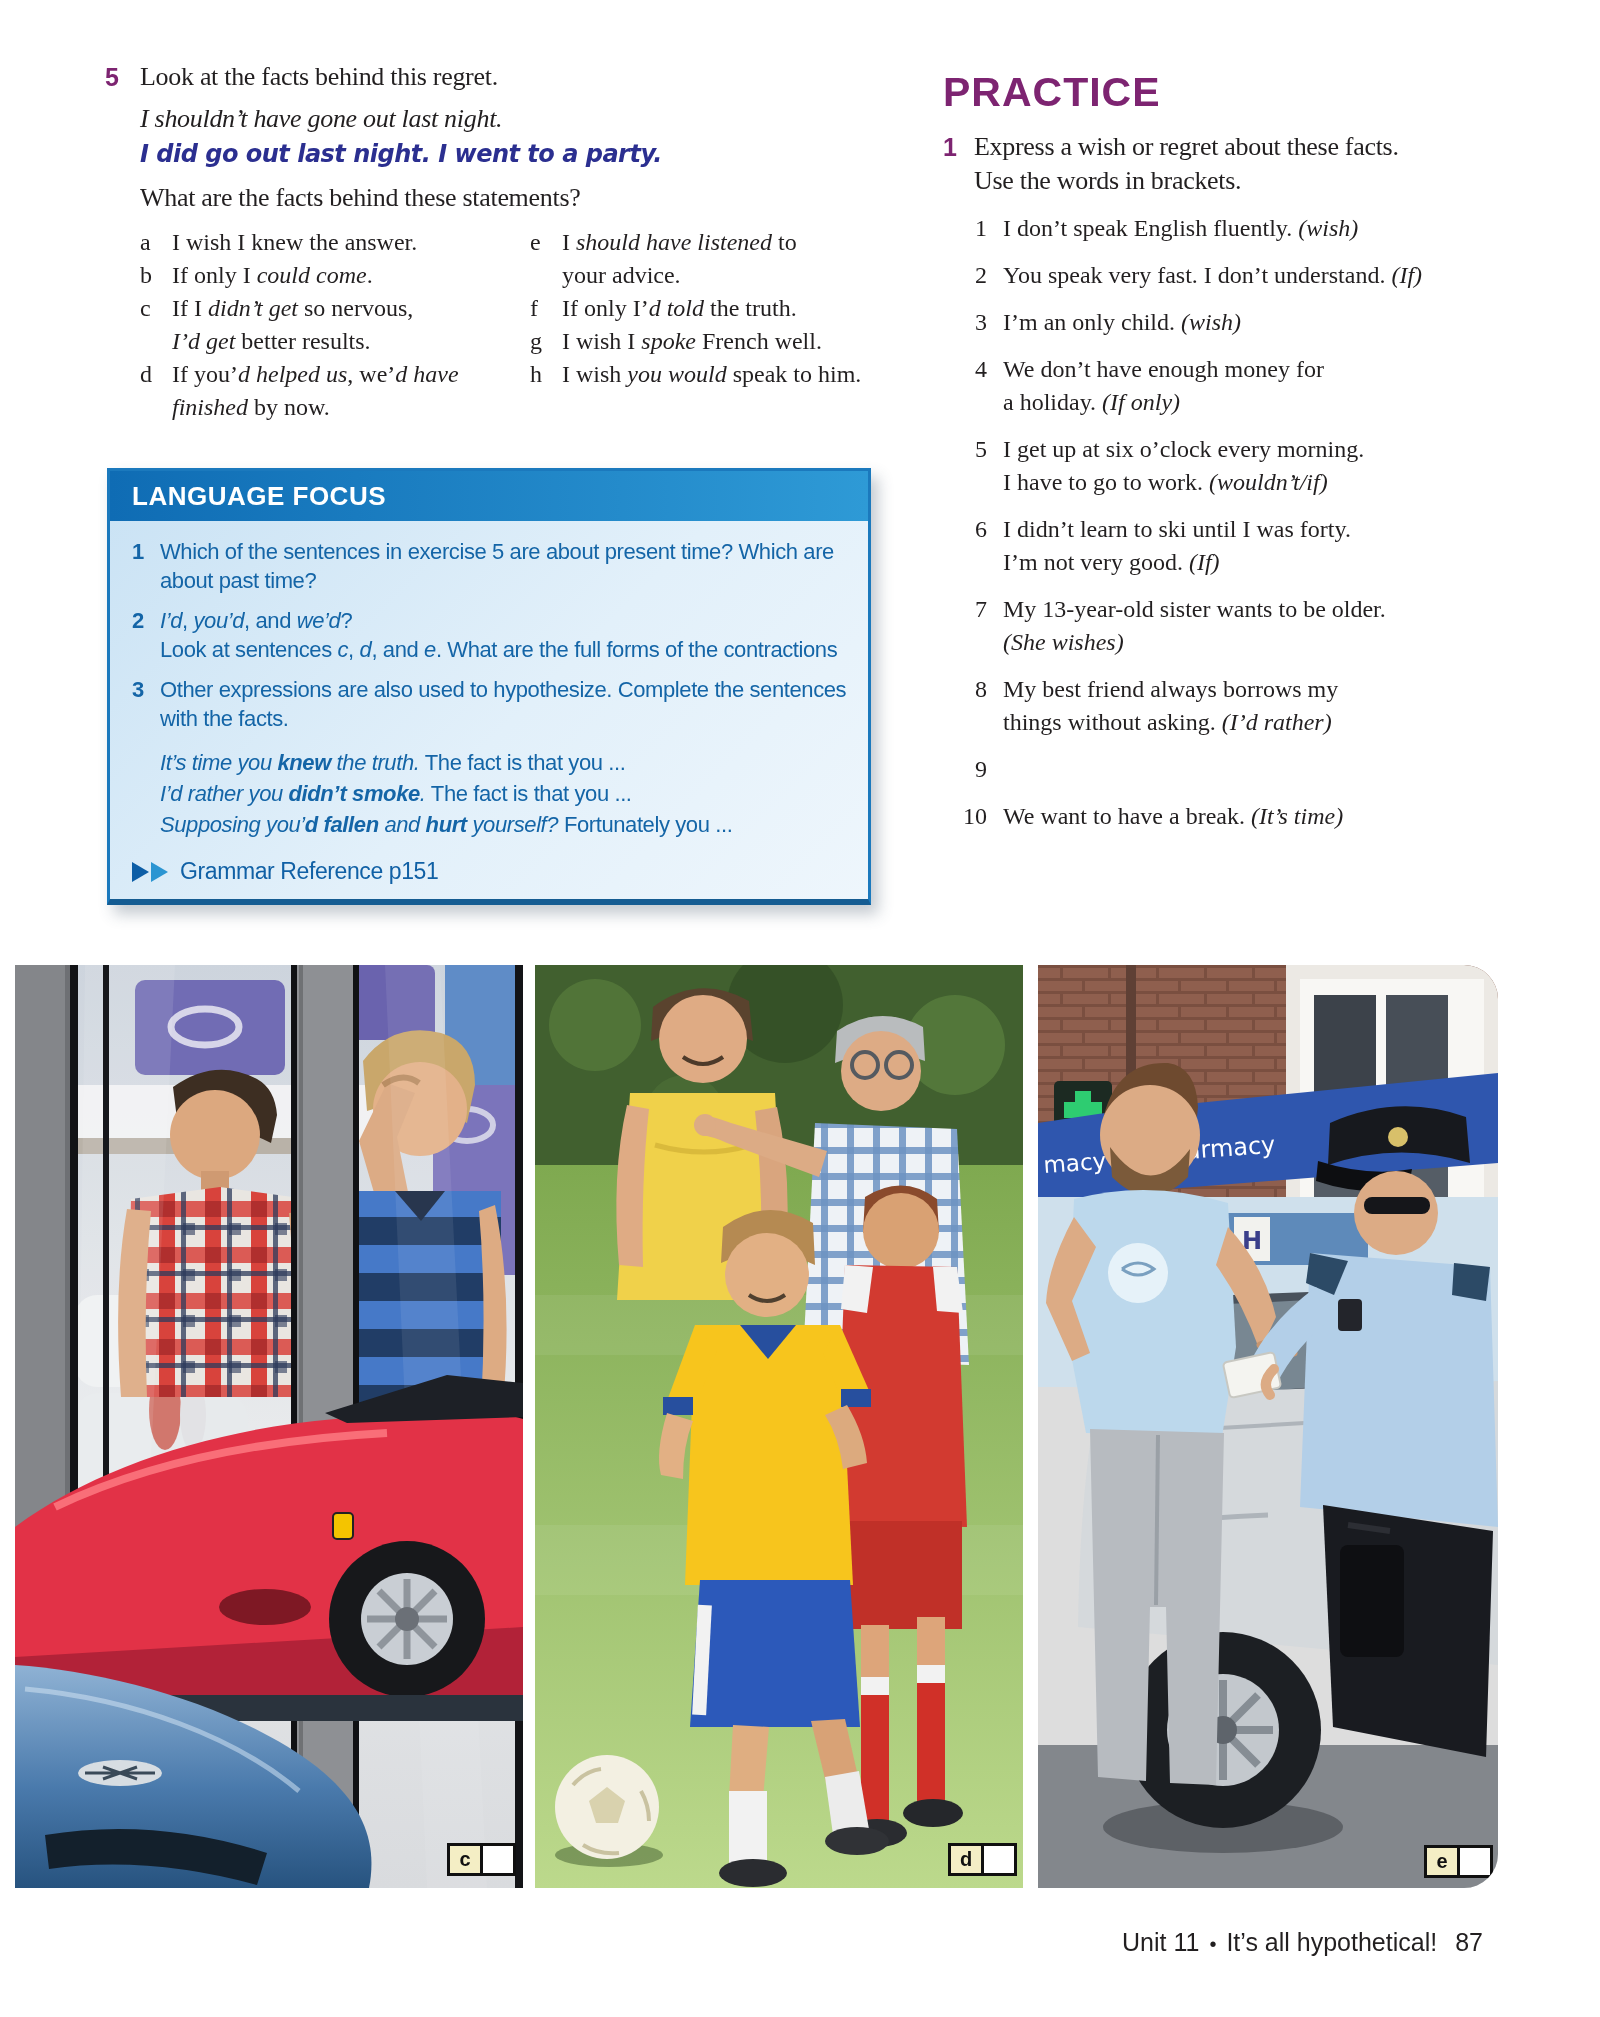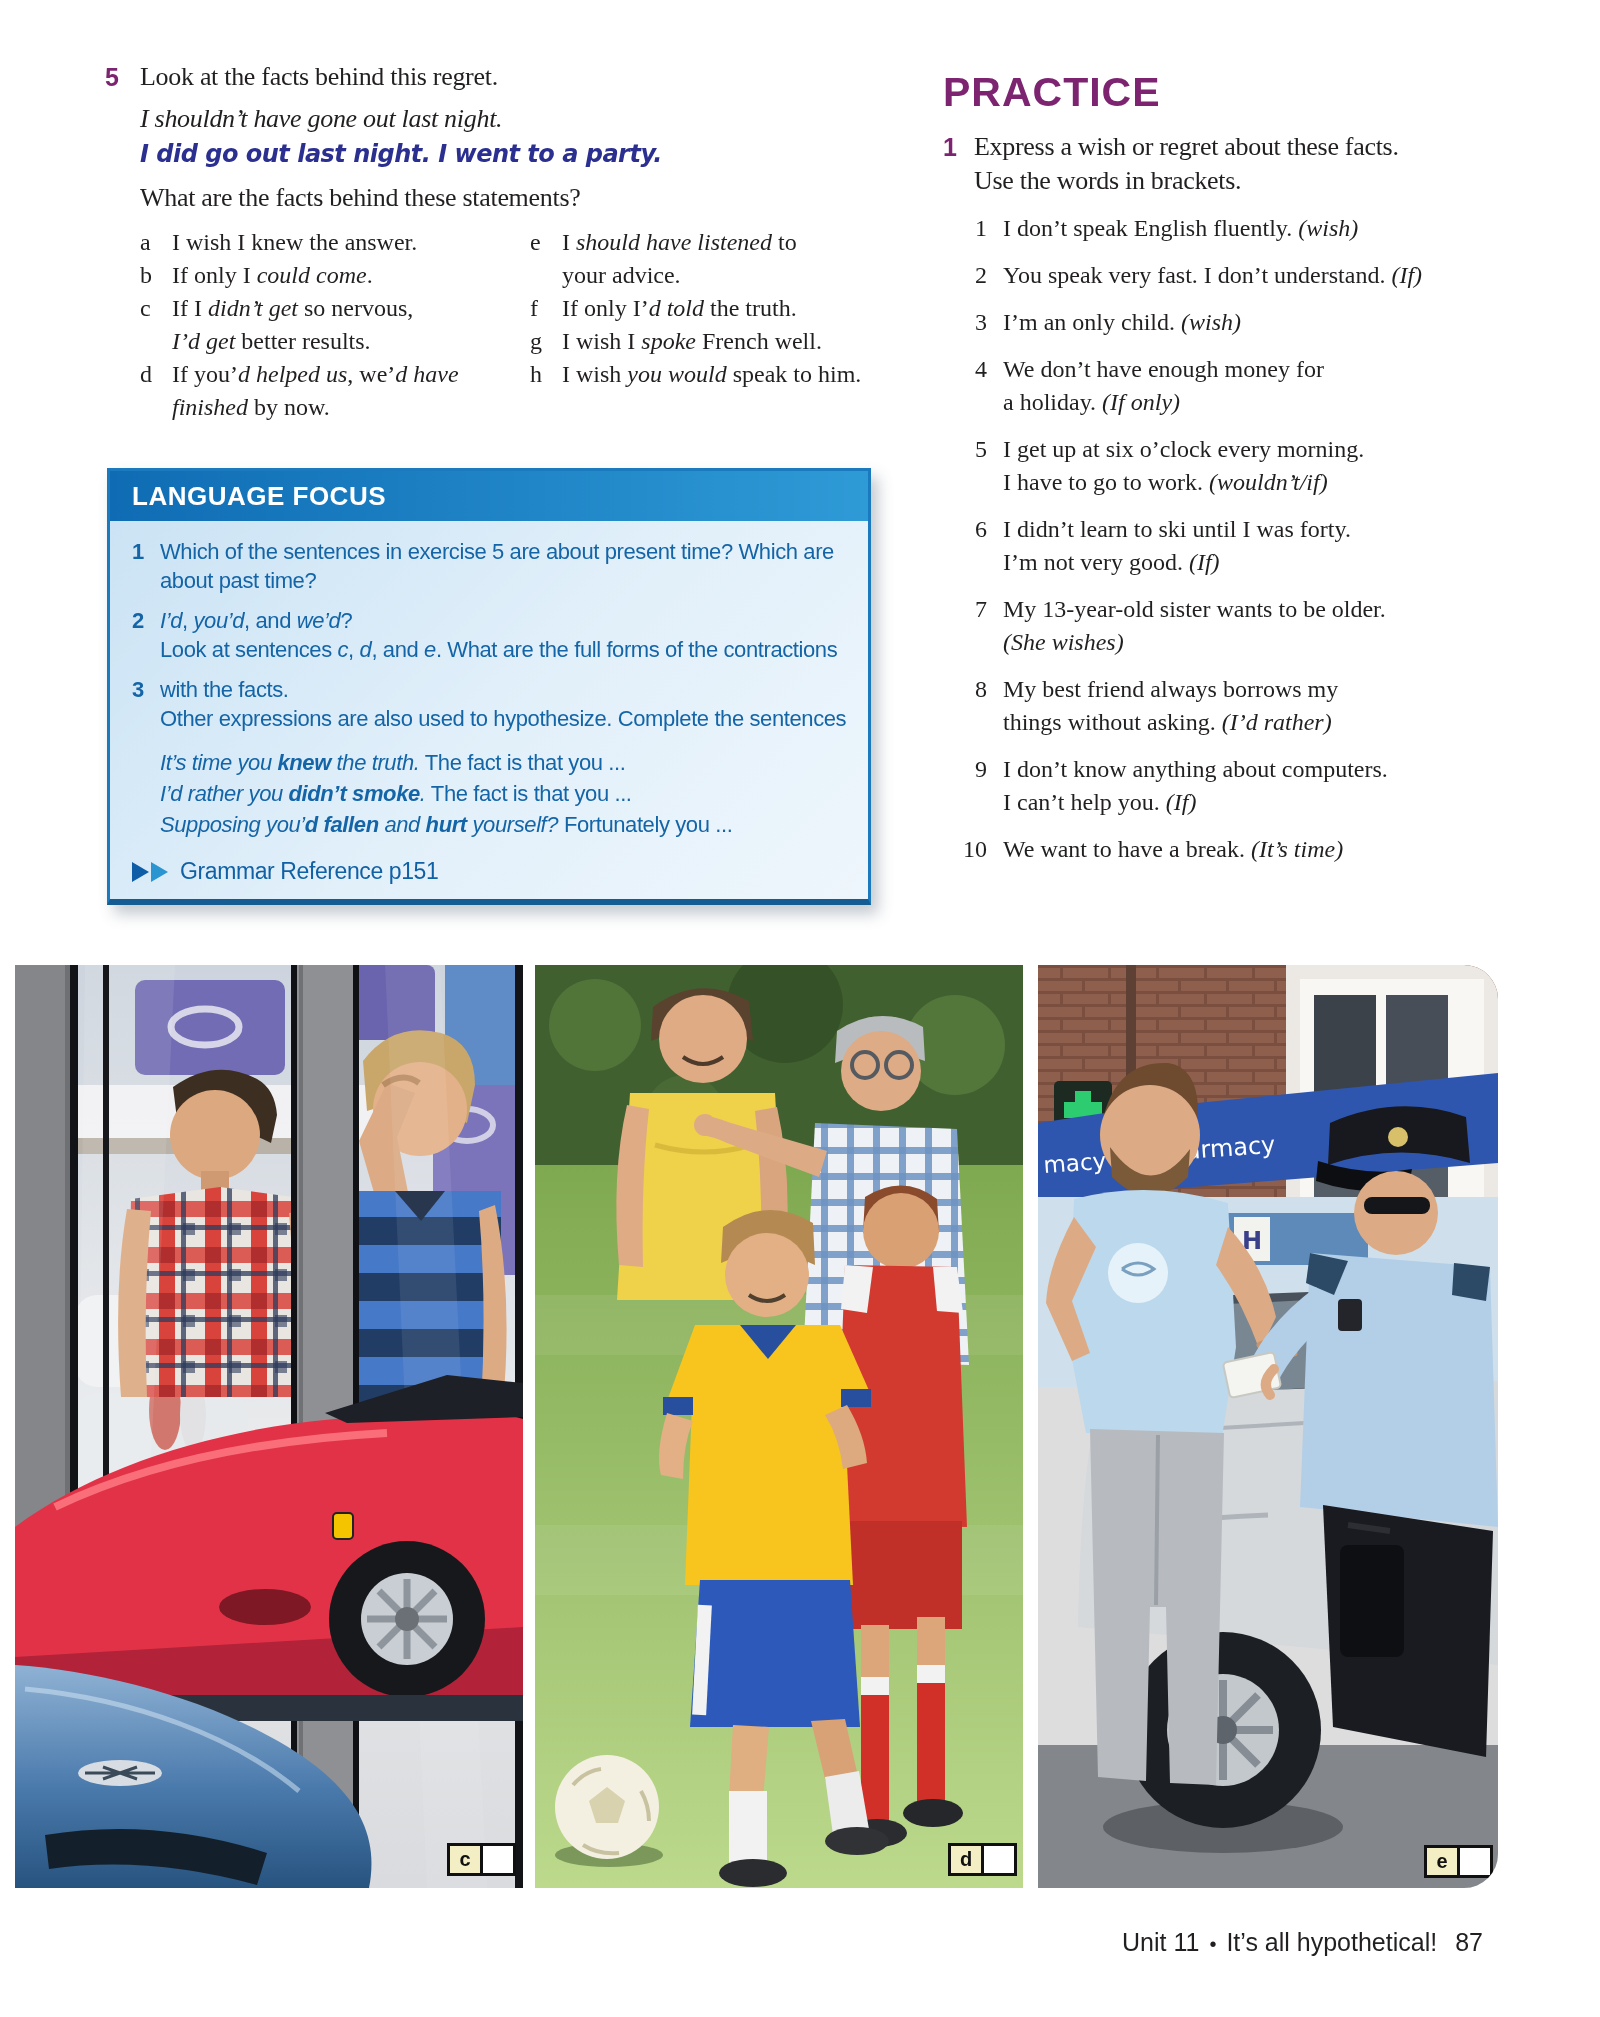--- a/index.html
+++ b/index.html
@@ -159,22 +159,22 @@
     <div class="lf-item">
       <span class="lf-num">2</span>
       <div>
         <div class="nowrap"><span class="seg-i">I’d</span><span>, </span><span class="seg-i">you’d</span><span>, and </span><span class="seg-i">we’d</span><span>?</span></div>
         <div class="nowrap"><span>Look at sentences </span><span class="seg-i">c</span><span>, </span><span class="seg-i">d</span><span>, and </span><span class="seg-i">e</span><span>. What are the full forms of the contractions</span></div>
       </div>
     </div>
     <div class="lf-item">
       <span class="lf-num">3</span>
       <div>
+        <div class="nowrap"><span>Other expressions are also used to hypothesize. Complete the sentences</span></div>
         <div class="nowrap"><span>with the facts.</span></div>
-        <div class="nowrap"><span>Other expressions are also used to hypothesize. Complete the sentences</span></div>
       </div>
     </div>
     <div class="lf-examples">
       <div class="nowrap"><span class="seg-i">It’s time you </span><span class="seg-i seg-b">knew</span><span class="seg-i"> the truth.</span><span> The fact is that you ...</span></div>
       <div class="nowrap"><span class="seg-i">I’d rather you </span><span class="seg-i seg-b">didn’t smoke</span><span class="seg-i">.</span><span> The fact is that you ...</span></div>
       <div class="nowrap"><span class="seg-i">Supposing you’</span><span class="seg-i seg-b">d fallen</span><span class="seg-i"> and </span><span class="seg-i seg-b">hurt</span><span class="seg-i"> yourself?</span><span> Fortunately you ...</span></div>
     </div>
     <div class="lf-gram">
       <span class="tri tri1"></span>
         <span class="tri tri2"></span>
@@ -242,24 +242,20 @@
     </div>
     <div class="pr-item">
       <span class="pr-num">8</span>
       <div class="pr-text">
         <div class="nowrap"><span>My best friend always borrows my</span></div>
         <div class="nowrap"><span>things without asking. </span><span class="seg-i">(I’d rather)</span></div>
       </div>
     </div>
     <div class="pr-item">
       <span class="pr-num">9</span>
-      <div class="pr-text">
-        <div class="nowrap"><span>I don’t know anything about computers.</span></div>
-        <div class="nowrap"><span>I can’t help you. </span><span class="seg-i">(If)</span></div>
-      </div>
     </div>
     <div class="pr-item">
       <span class="pr-num">10</span>
       <div class="pr-text">
           <div class="nowrap"><span>We want to have a break. </span><span class="seg-i">(It’s time)</span></div>
         </div>
     </div>
   </div>
 </section>
 

